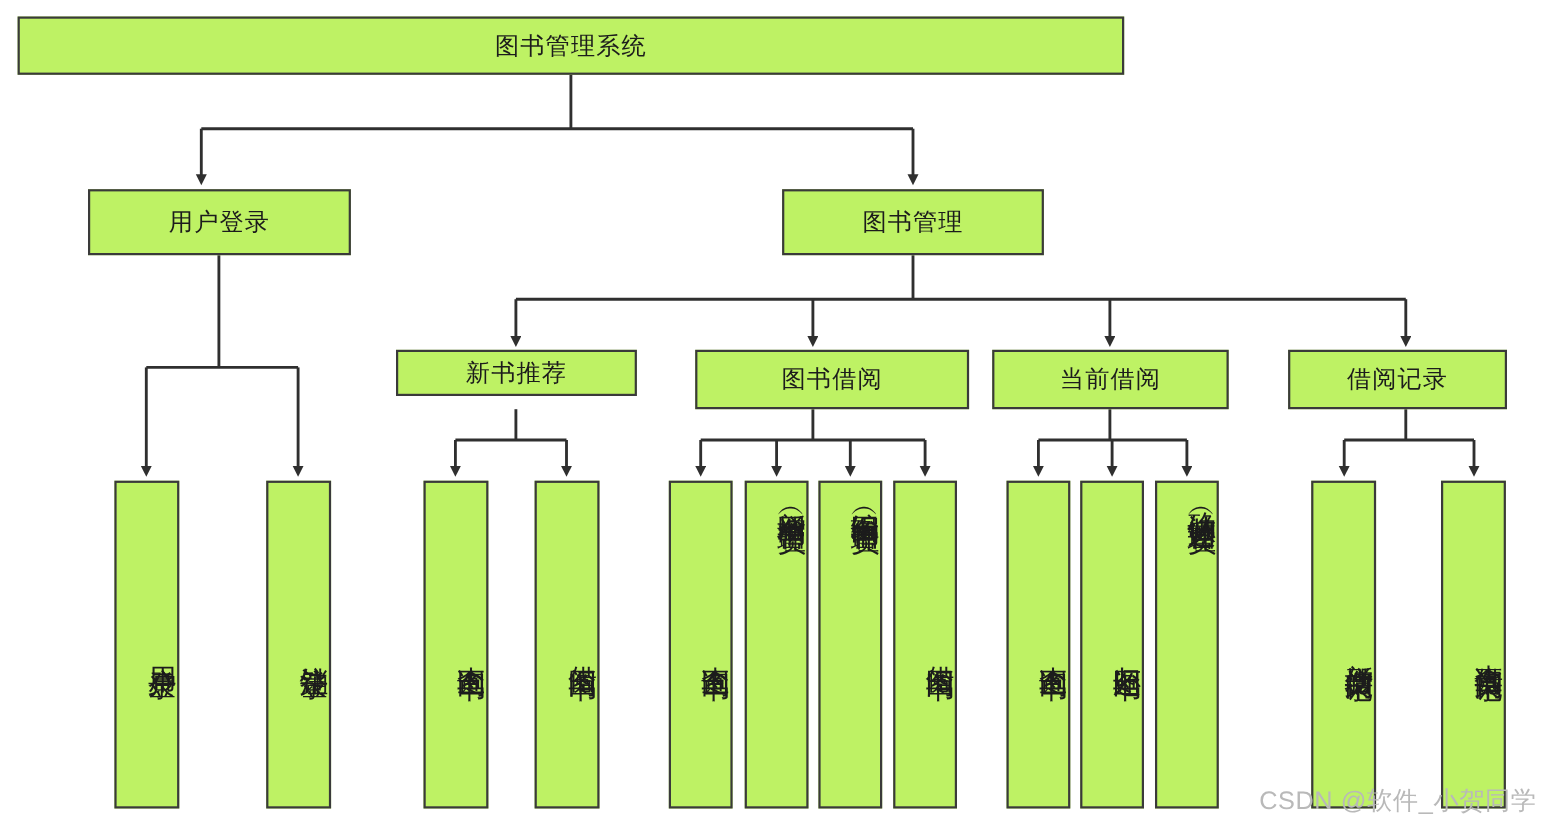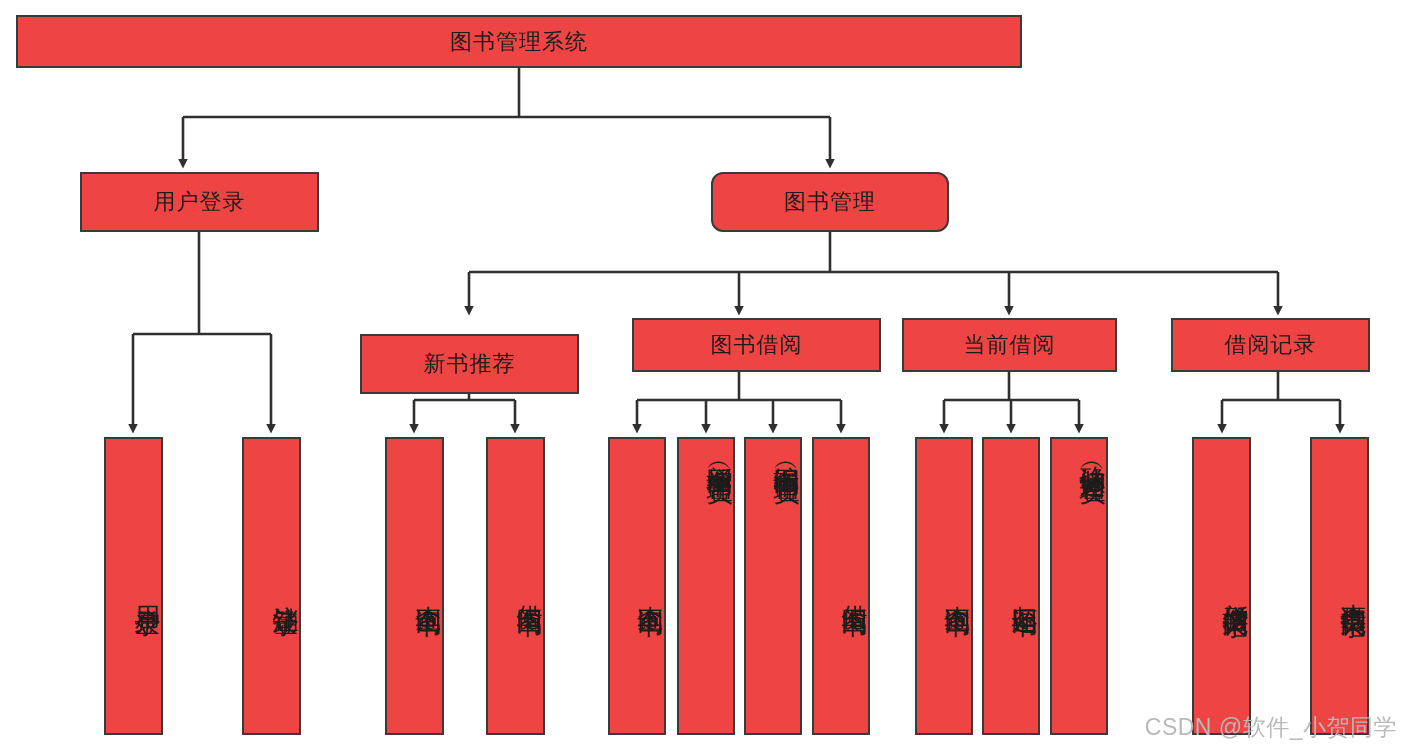--- a/index.html
+++ b/index.html
@@ -5,21 +5,21 @@
   html,body{margin:0;padding:0;background:#ffffff;}
   body{
     width:1405px;height:747px;
     font-family:"Liberation Sans","DejaVu Sans",sans-serif;
     overflow:hidden;position:relative;
   }
   #canvas{position:absolute;left:0;top:0;width:1405px;height:747px;}
 
   .node{
     position:absolute;
-    background:#ef4444;
+    background:#bef264;
     border:2.5px solid #3a3a3a;
     box-sizing:border-box;
     display:flex;
     align-items:center;
     justify-content:center;
     color:#1c1c1c;
   }
   .node.horiz{
     font-size:22px;
     letter-spacing:1px;
@@ -111,25 +111,25 @@
 </svg>
 
 <div class="node horiz" style="left:16px;top:15px;width:1006px;height:53px;">
   <span class="lbl">图书管理系统</span>
 </div>
 
 <div class="node horiz" style="left:80px;top:172px;width:239px;height:60px;">
   <span class="lbl">用户登录</span>
 </div>
 
-<div class="node horiz" style="left:711px;top:172px;width:238px;height:60px;border-radius:12px;">
+<div class="node horiz" style="left:711px;top:172px;width:238px;height:60px;">
   <span class="lbl">图书管理</span>
 </div>
 
-<div class="node horiz" style="left:360px;top:334px;width:219px;height:60px;">
+<div class="node horiz" style="left:360px;top:318px;width:219px;height:42px;">
   <span class="lbl">新书推荐</span>
 </div>
 
 <div class="node horiz" style="left:632px;top:318px;width:249px;height:54px;">
   <span class="lbl">图书借阅</span>
 </div>
 
 <div class="node horiz" style="left:902px;top:318px;width:215px;height:54px;">
   <span class="lbl">当前借阅</span>
 </div>

